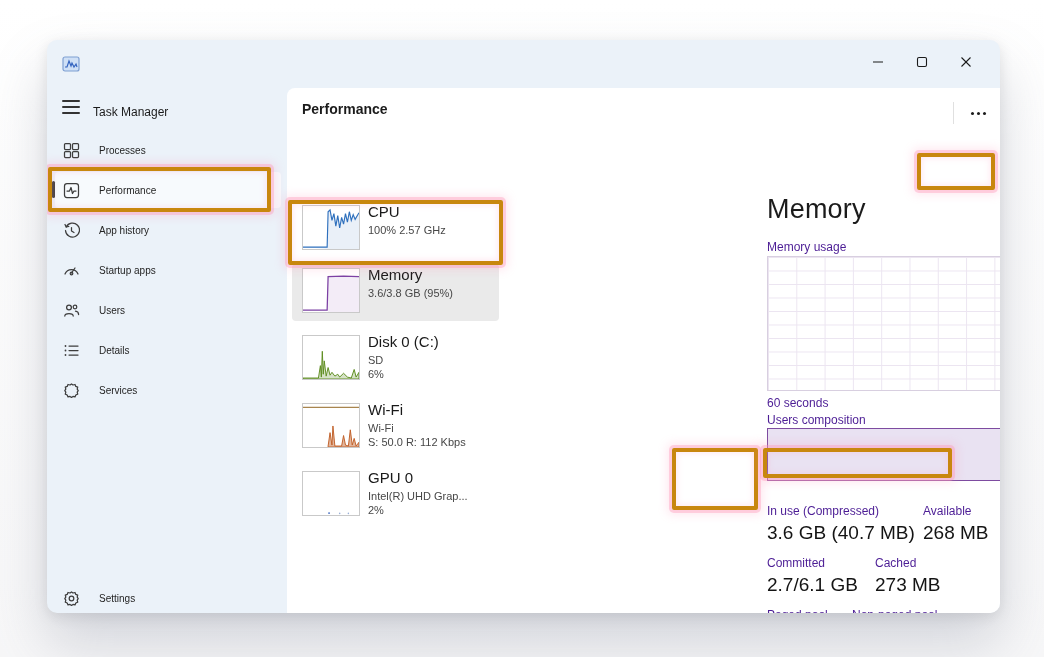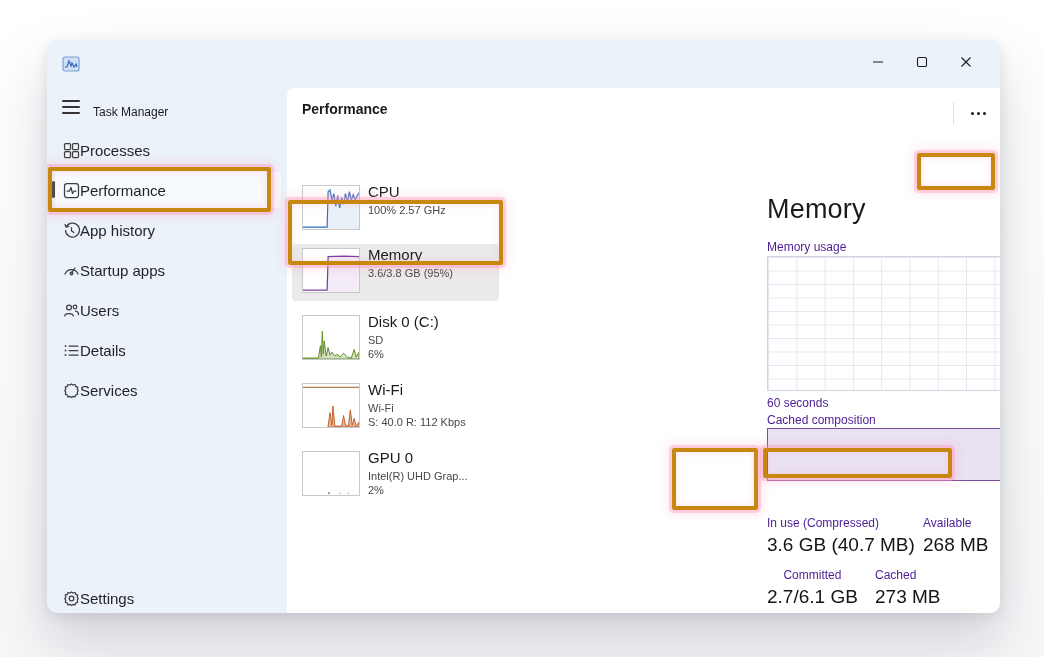--- a/index.html
+++ b/index.html
@@ -18,57 +18,57 @@
   .win-title { position:absolute; left:46px; top:17px; font-size:12px;margin-top:48px; }
   .win-controls { position:absolute; right:12px; top:6px; display:flex; }
   .win-btn { width:44px; height:32px; display:flex; align-items:center; justify-content:center; background:transparent; border:none; cursor:pointer; }
   .win-btn svg { display:block; }
 
   
   .hamburger { position:absolute; left:8px; top:52px; width:34px; height:30px; border:none; background:transparent; border-radius:4px; cursor:pointer; padding:0 7px; }
   .hamburger span { display:block; height:1.6px; background:#333; margin:4.6px 0; width:18px; border-radius:1px; }
 
   
-  .nav-item { position:absolute; left:8px; width:226px; height:36px; display:flex; align-items:center; padding-left:8px; border-radius:4px; cursor:pointer; font-size:15px; color:#242424; }
+  .nav-item { position:absolute; left:8px; width:226px; height:36px; display:flex; align-items:center; gap:19px; padding-left:8px; border-radius:4px; cursor:pointer; font-size:10px; color:#242424; }
   .nav-item .nicon { width:17px; height:17px; flex:0 0 17px; display:flex; align-items:center; justify-content:center; }
   .nav-item.selected { background:#f7fafd; }
   .nav-pill { position:absolute; left:5px; top:141px; width:3px; height:17px; background:#3c3c3c; border-radius:2px; }
   .nicon svg { stroke:#3d3d3d; fill:none; stroke-width:1.25; stroke-linecap:round; stroke-linejoin:round; }
 
   
   .content { position:absolute; left:240px; top:48px; width:713px; height:525px; background:#ffffff; border-radius:8px 0 0 0; }
   .page-title { position:absolute; left:15px; top:13px; font-size:14px; font-weight:700; }
   .runtask { position:absolute; left:550px; top:10px; height:30px; display:flex; align-items:center; gap:9px; border:none; background:transparent; font-size:12.5px; color:#1b1b1b; cursor:pointer; padding:0 8px; }
   .hdr-divider { position:absolute; left:666px; top:14px; width:1px; height:22px; background:#e0e0e0; }
   .more-btn { position:absolute; left:674px; top:14px; width:34px; height:22px; border:none; background:transparent; cursor:pointer; display:flex; align-items:center; justify-content:center; gap:3px; }
   .more-btn i { width:3px; height:3px; border-radius:50%; background:#1b1b1b; }
 
   
   .thumb { position:absolute; left:15px; width:58px; height:45px; background:#fff; border:1px solid #c9c9c9; }
   .thumb svg { display:block; width:100%; height:100%; }
   .pl-title { position:absolute; left:81px; font-size:15px; color:#191919; }
   .pl-sub { position:absolute; left:81px; font-size:11px; color:#474747; }
   .sel-row { position:absolute; left:5px; top:116px; width:207px; height:57px; background:#eaeaea; border-radius:4px; }
-  .list-pane { position:absolute; left:0px; top:40px; width:240px; height:477px; }
+  .list-pane { position:absolute; left:0px; top:60px; width:240px; height:477px; }
 
   
   .mem-title { position:absolute; left:480px; top:106px; font-size:27px; font-weight:400; letter-spacing:.2px; }
   .lbl { font-size:12px; color:#4c1d95; }
   .usage-lbl { position:absolute; left:480px; top:152px; }
   .graph { position:absolute; left:480px; top:168px; width:453px; height:135px; border:1px solid #d8cfe0; background-color:#fff;
     background-image:linear-gradient(to right, #ece5f1 1px, transparent 1px), linear-gradient(to bottom, #ece5f1 1px, transparent 1px);
     background-size:28.3px 13.5px; }
   .graph svg { position:absolute; left:0; top:0; width:100%; height:100%; }
   .axis-left { position:absolute; left:480px; top:308px; }
   .comp-lbl { position:absolute; left:480px; top:325px; }
   .comp-bar { position:absolute; left:480px; top:340px; width:453px; height:53px; border:1px solid #7d4ba0; background:#fff; display:flex; }
   .comp-inuse { height:100%; background:#e9e2f2; border-right:1px solid #a998c2; }
 
   .stat { position:absolute; }
-  .stat .lbl { display:block; margin-bottom:4px;margin-top:12px; }
+  .stat .lbl { display:block; margin-bottom:4px; }
   .stat .val { font-size:19px; color:#141414; }
 
   
   .hl { position:absolute; border:4px solid #c8870e; border-radius:2px; pointer-events:none; z-index:30;
     box-shadow:0 0 0 3px rgba(255,150,185,.38), 0 0 10px 5px rgba(255,150,185,.22), inset 0 0 6px 1px rgba(255,170,200,.28); }
   .hl-performance { left:1px; top:127px; width:223px; height:45px; }
   .hl-memory { left:241px; top:160px; width:215px; height:65px; }
   .hl-total { left:870px; top:113px; width:78px; height:37px; }
   .hl-available { left:625px; top:408px; width:86px; height:62px; }
   .hl-speed { left:716px; top:408px; width:189px; height:30px; }
@@ -245,21 +245,21 @@
 
         <div>
           <span class="thumb" style="top:255px">
             <svg viewBox="0 0 58 45" preserveAspectRatio="none">
                 <line x1="0" y1="3.5" x2="58" y2="3.5" stroke="#a8854e" stroke-width="1.2"></line>
                 <path d="M26,44 L28,30 L30,43 L31,23 L33,44 L40,44 L42,33 L44,43 L47,44 L49,27 L51,43 L53,36 L55,44 L58,40 L58,45 L26,45 Z" fill="rgba(192,95,40,0.45)" stroke="#c05f28" stroke-width="1"></path>
               </svg>
           </span>
           <span class="pl-title" style="top:253px">Wi-Fi</span>
           <span class="pl-sub" style="top:274px">Wi-Fi</span>
-          <span class="pl-sub" style="top:288px">S: 40.0 R: 112 Kbps</span>
+          <span class="pl-sub" style="top:288px">S: 50.0 R: 112 Kbps</span>
         </div>
 
         <div>
           <span class="thumb" style="top:323px">
             <svg viewBox="0 0 58 45" preserveAspectRatio="none">
                 <circle cx="27" cy="43" r="1" fill="#4a72c4"></circle>
                 <circle cx="38" cy="43.3" r="0.8" fill="#9ab0d8"></circle>
                 <circle cx="47" cy="43.3" r="0.8" fill="#9ab0d8"></circle>
               </svg>
           </span>
@@ -274,34 +274,34 @@
       <span class="lbl usage-lbl">Memory usage</span>
 
       <div class="graph">
         <svg viewBox="0 0 453 135" preserveAspectRatio="none">
           <path d="M246,135 L253,9 L270,6.5 L290,7.5 L310,9.5 L325,6.5 L345,7.5 L365,10 L385,7 L405,6.5 L425,8.5 L440,6.5 L453,9.5 L453,135 Z" fill="rgba(123,63,163,0.07)" stroke="none"></path>
           <path d="M246,135 L253,9 L270,6.5 L290,7.5 L310,9.5 L325,6.5 L345,7.5 L365,10 L385,7 L405,6.5 L425,8.5 L440,6.5 L453,9.5" fill="none" stroke="#7b3fa3" stroke-width="1.5"></path>
         </svg>
       </div>
       <span class="lbl axis-left">60 seconds</span>
 
-      <span class="lbl comp-lbl">Cached composition</span>
+      <span class="lbl comp-lbl">Users composition</span>
       <div class="comp-bar">
         <span class="comp-inuse" style="width:92.7%"></span>
       </div>
 
       <div class="stat" style="left:480px; top:416px;">
         <span class="lbl">In use (Compressed)</span>
         <span class="val">3.6 GB (40.7 MB)</span>
       </div>
       <div class="stat" style="left:636px; top:416px;">
         <span class="lbl">Available</span>
         <span class="val">268 MB</span>
       </div>
-      <div class="stat" style="left:480px; top:468px;text-align:center;">
+      <div class="stat" style="left:480px; top:468px;">
         <span class="lbl">Committed</span>
         <span class="val">2.7/6.1 GB</span>
       </div>
       <div class="stat" style="left:588px; top:468px;">
         <span class="lbl">Cached</span>
         <span class="val">273 MB</span>
       </div>
       <div class="stat" style="left:480px; top:520px;">
         <span class="lbl">Paged pool</span>
 

